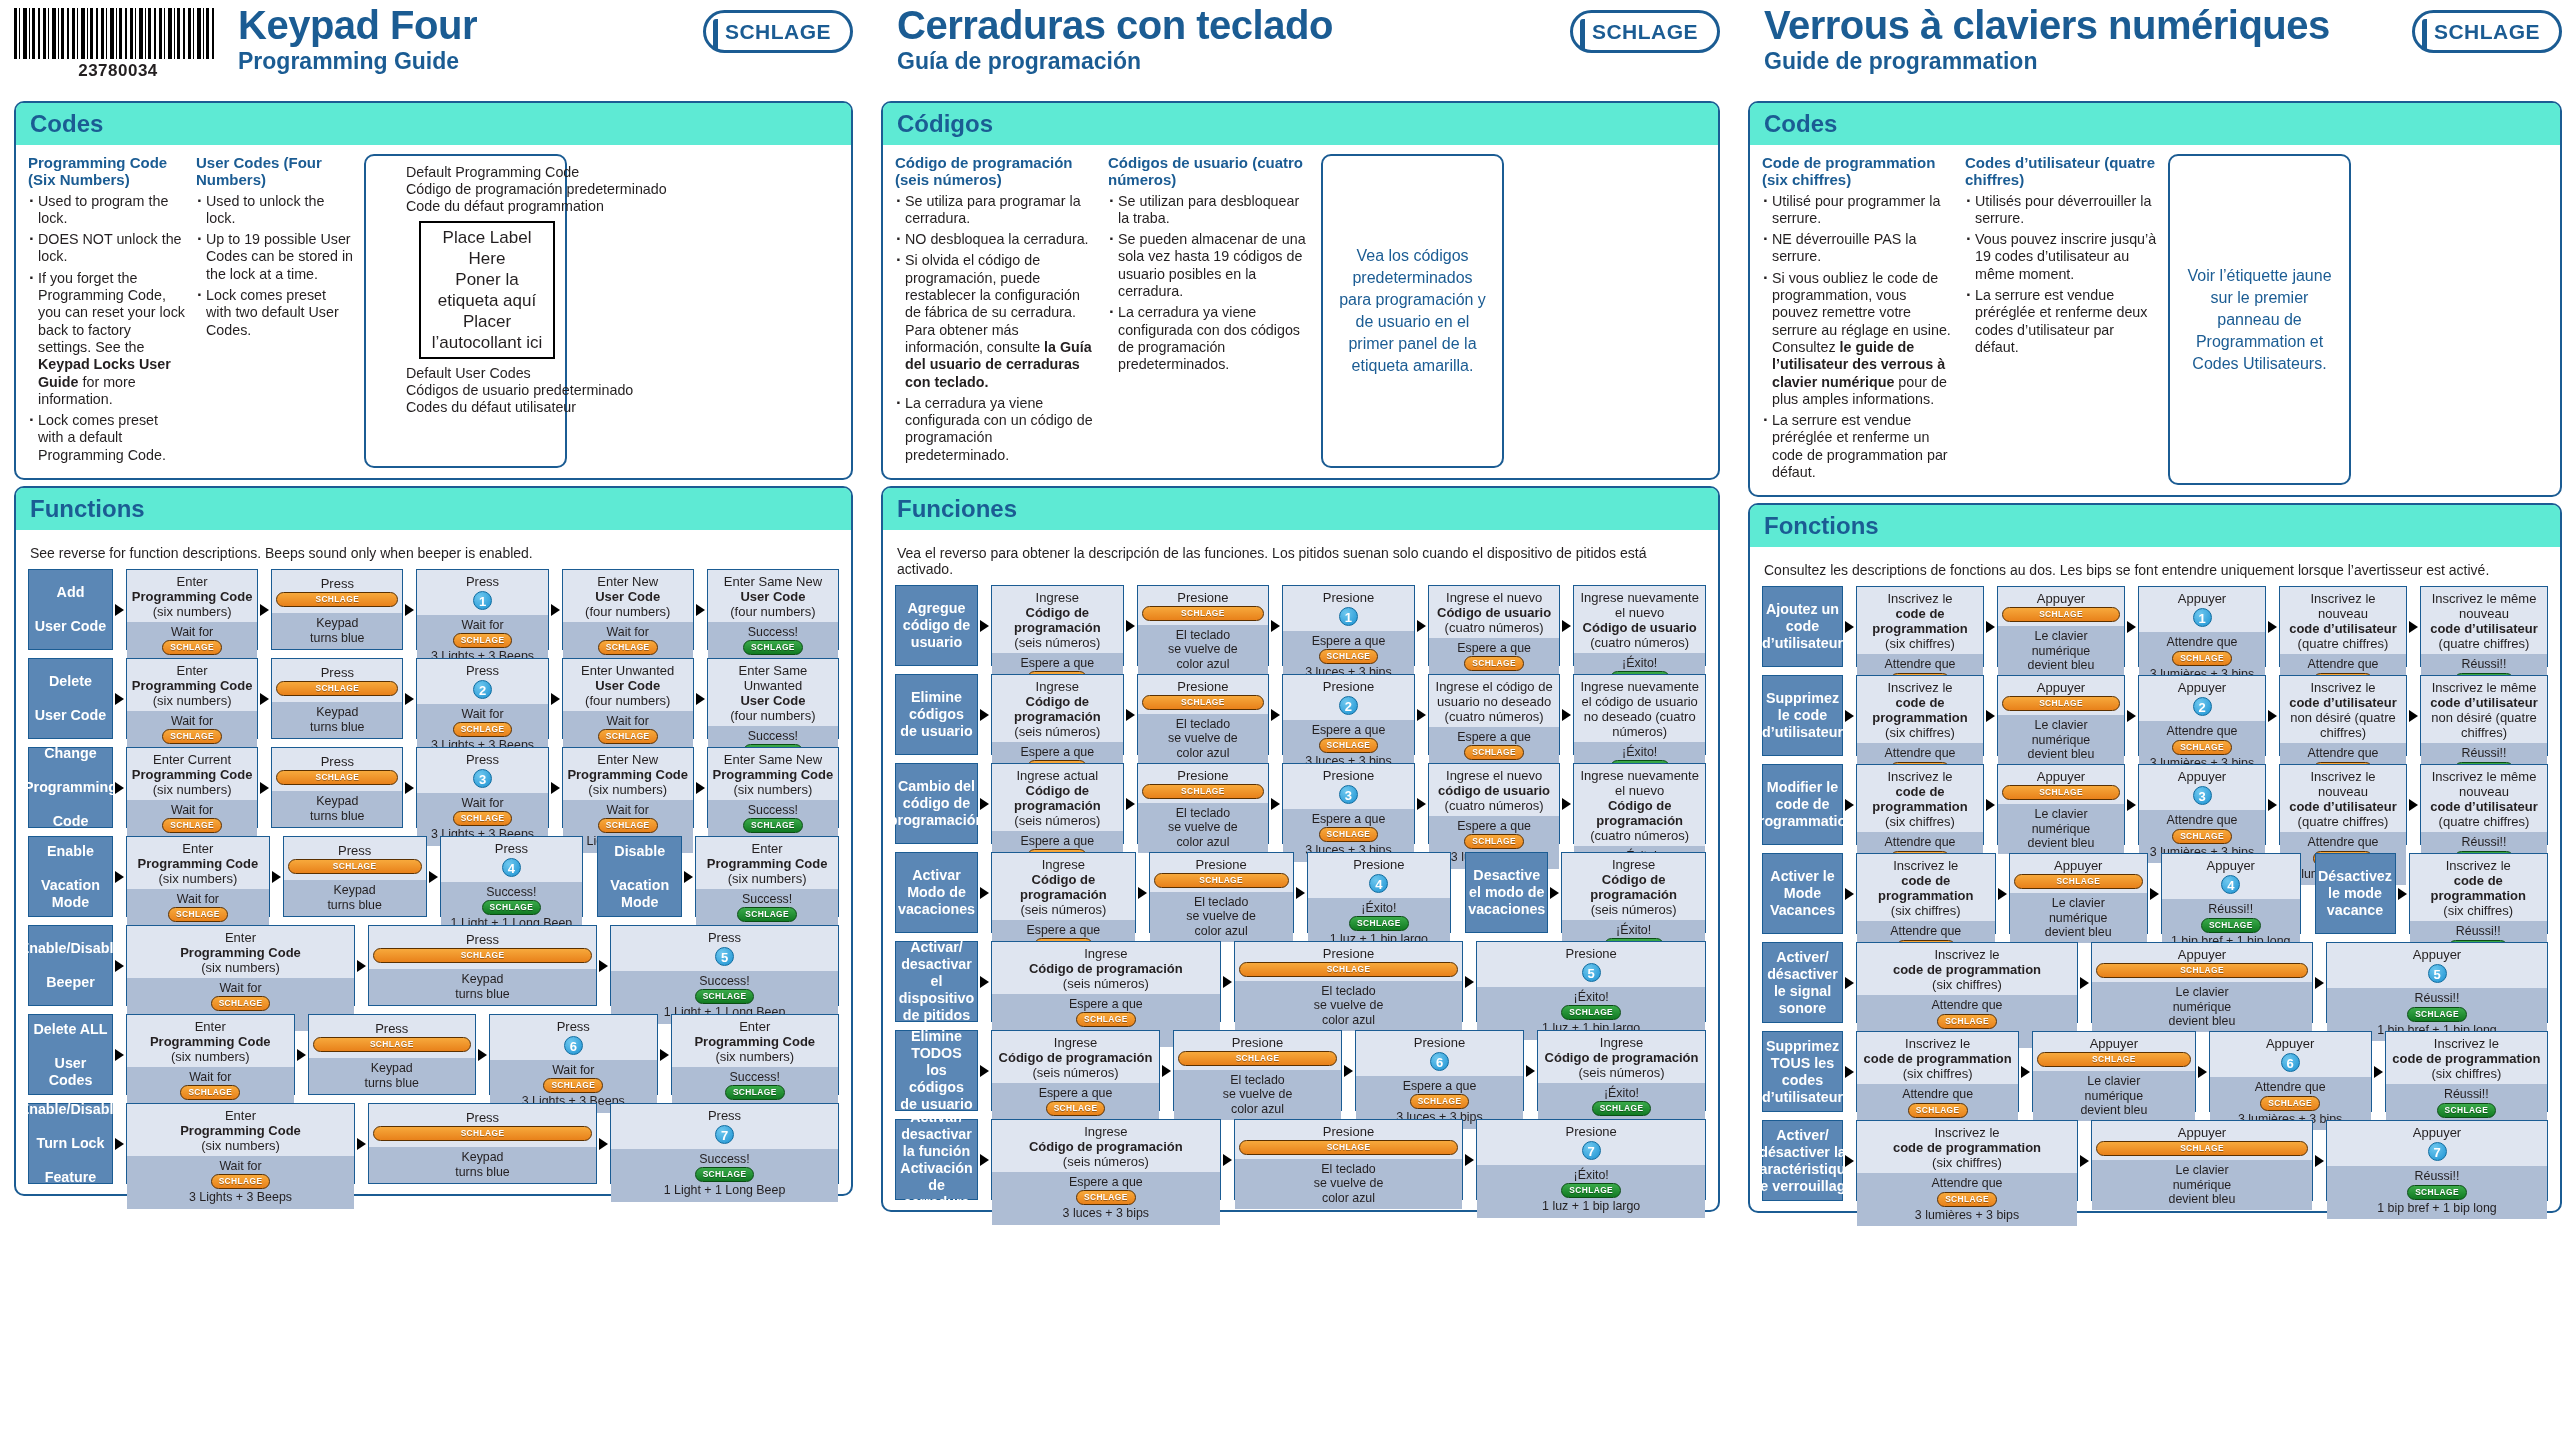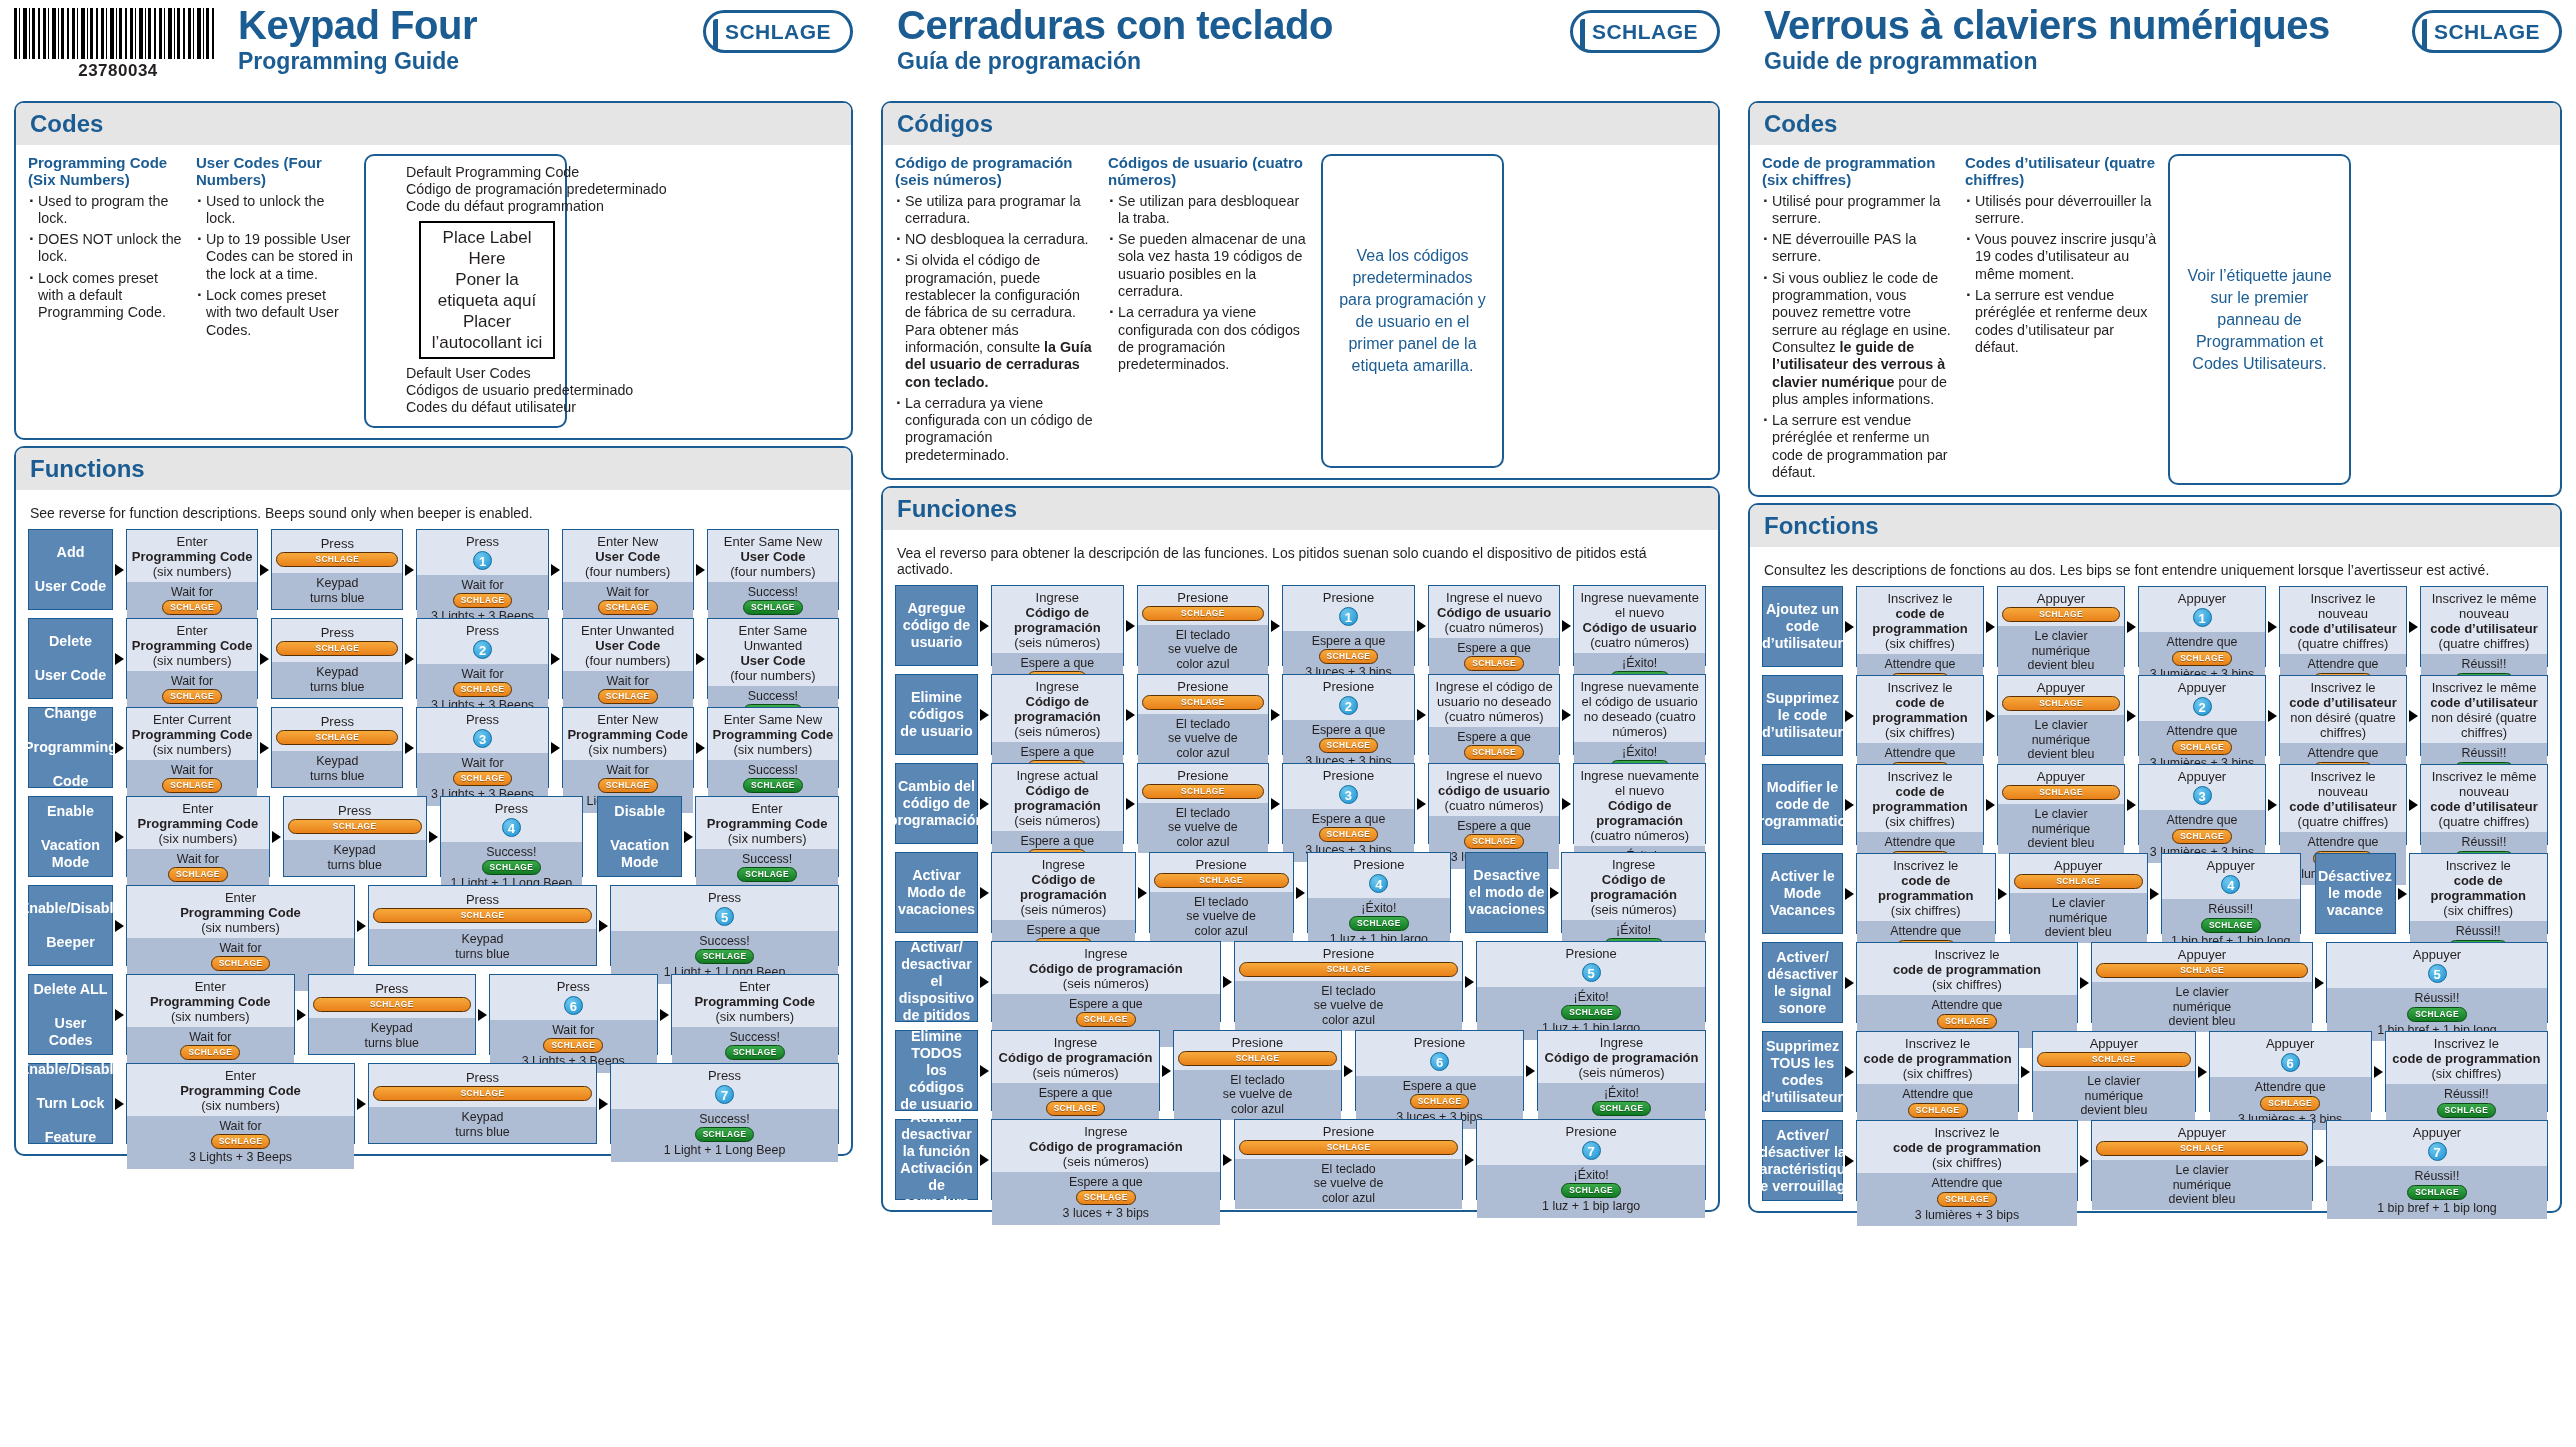--- a/index.html
+++ b/index.html
@@ -38,21 +38,21 @@
     border:3px solid #1b5c93; border-radius:22px;
     display:flex; align-items:center; justify-content:center;
     color:#1b5c93; font-weight:bold; font-size:21px; letter-spacing:0.5px;
     position:relative; background:#fff;
   }
   .logo:before{ content:""; position:absolute; left:7px; top:6px; width:22px; height:30px;
      border-left:5px solid #1b5c93; border-radius:3px;}
 
   
   .panel { border:2px solid #1b5c93; border-radius:10px; background:#fff; margin-top:6px; }
-  .panel-head { background:#e5e5e5; border-radius:7px 7px 0 0; padding:7px 14px; }
+  .panel-head { background:#5eead4; border-radius:7px 7px 0 0; padding:7px 14px; }
   .panel-head h2 { margin:0; color:#1b5c93; font-size:24px; font-weight:bold; }
   .panel-body { padding:9px 12px 10px 12px; }
 
   .codes-row { display:flex; gap:10px; }
   .codes-col { font-size:14.3px; line-height:17.3px; }
   .codes-col h3 { margin:0 0 4px 0; color:#1b5c93; font-size:15px; font-weight:bold; }
   .codes-col ul { margin:0; padding:0; list-style:none; }
   .codes-col li { position:relative; padding-left:10px; margin-bottom:4px; }
   .codes-col li:before { content:"\00B7"; position:absolute; left:1px; top:-1px; font-weight:bold; font-size:17px;}
   .codes-col b { font-weight:bold; }
@@ -115,20 +115,21 @@
         <div class="panel-head">
           <h2>Codes</h2>
         </div>
         <div class="panel-body">
           <div class="codes-row">
             <div class="codes-col" style="width: 158px;">
               <h3>Programming Code (Six Numbers)</h3>
               <ul>
                 <li>Used to program the lock.</li>
                 <li>DOES NOT unlock the lock.</li>
+                <li>If you forget the Programming Code, you can reset your lock back to factory settings. See the <b>Keypad Locks User Guide</b> for more information.</li>
                 <li>Lock comes preset with a default Programming Code.</li>
               </ul>
             </div>
             <div class="codes-col" style="width: 158px;">
               <h3>User Codes (Four Numbers)</h3>
               <ul>
                 <li>Used to unlock the lock.</li>
                 <li>Up to 19 possible User Codes can be stored in the lock at a time.</li>
                 <li>Lock comes preset with two default User Codes.</li>
               </ul>

